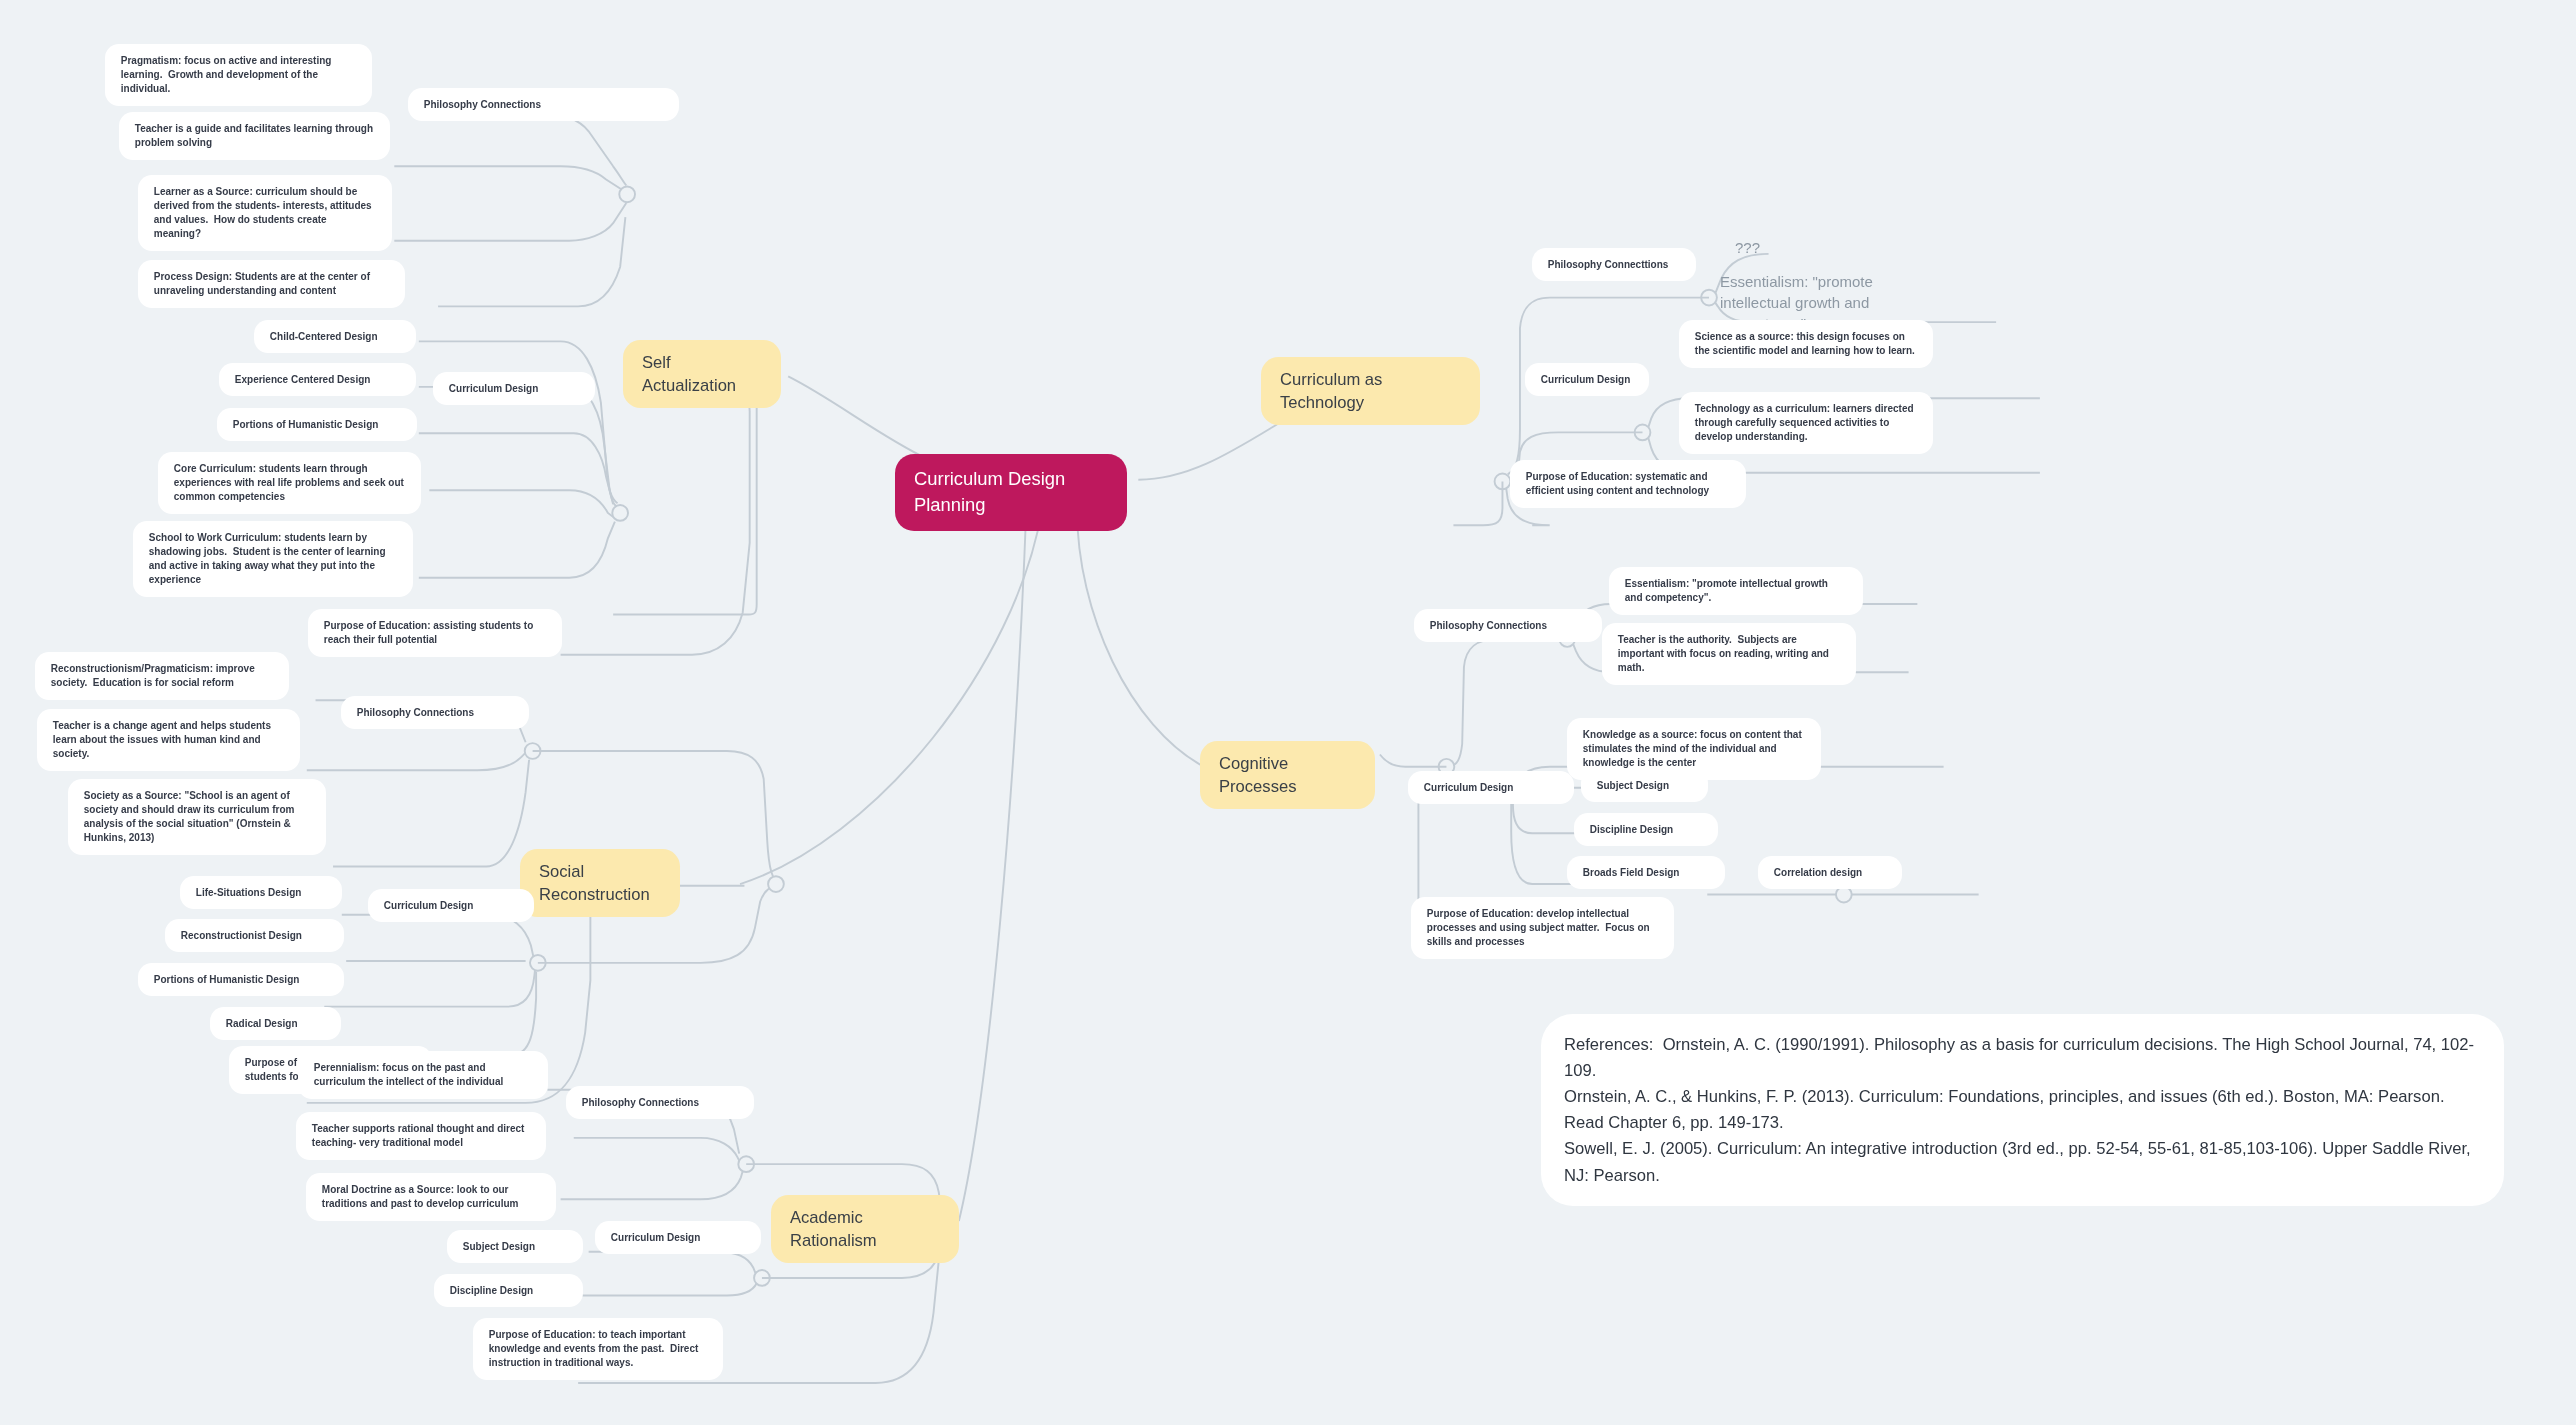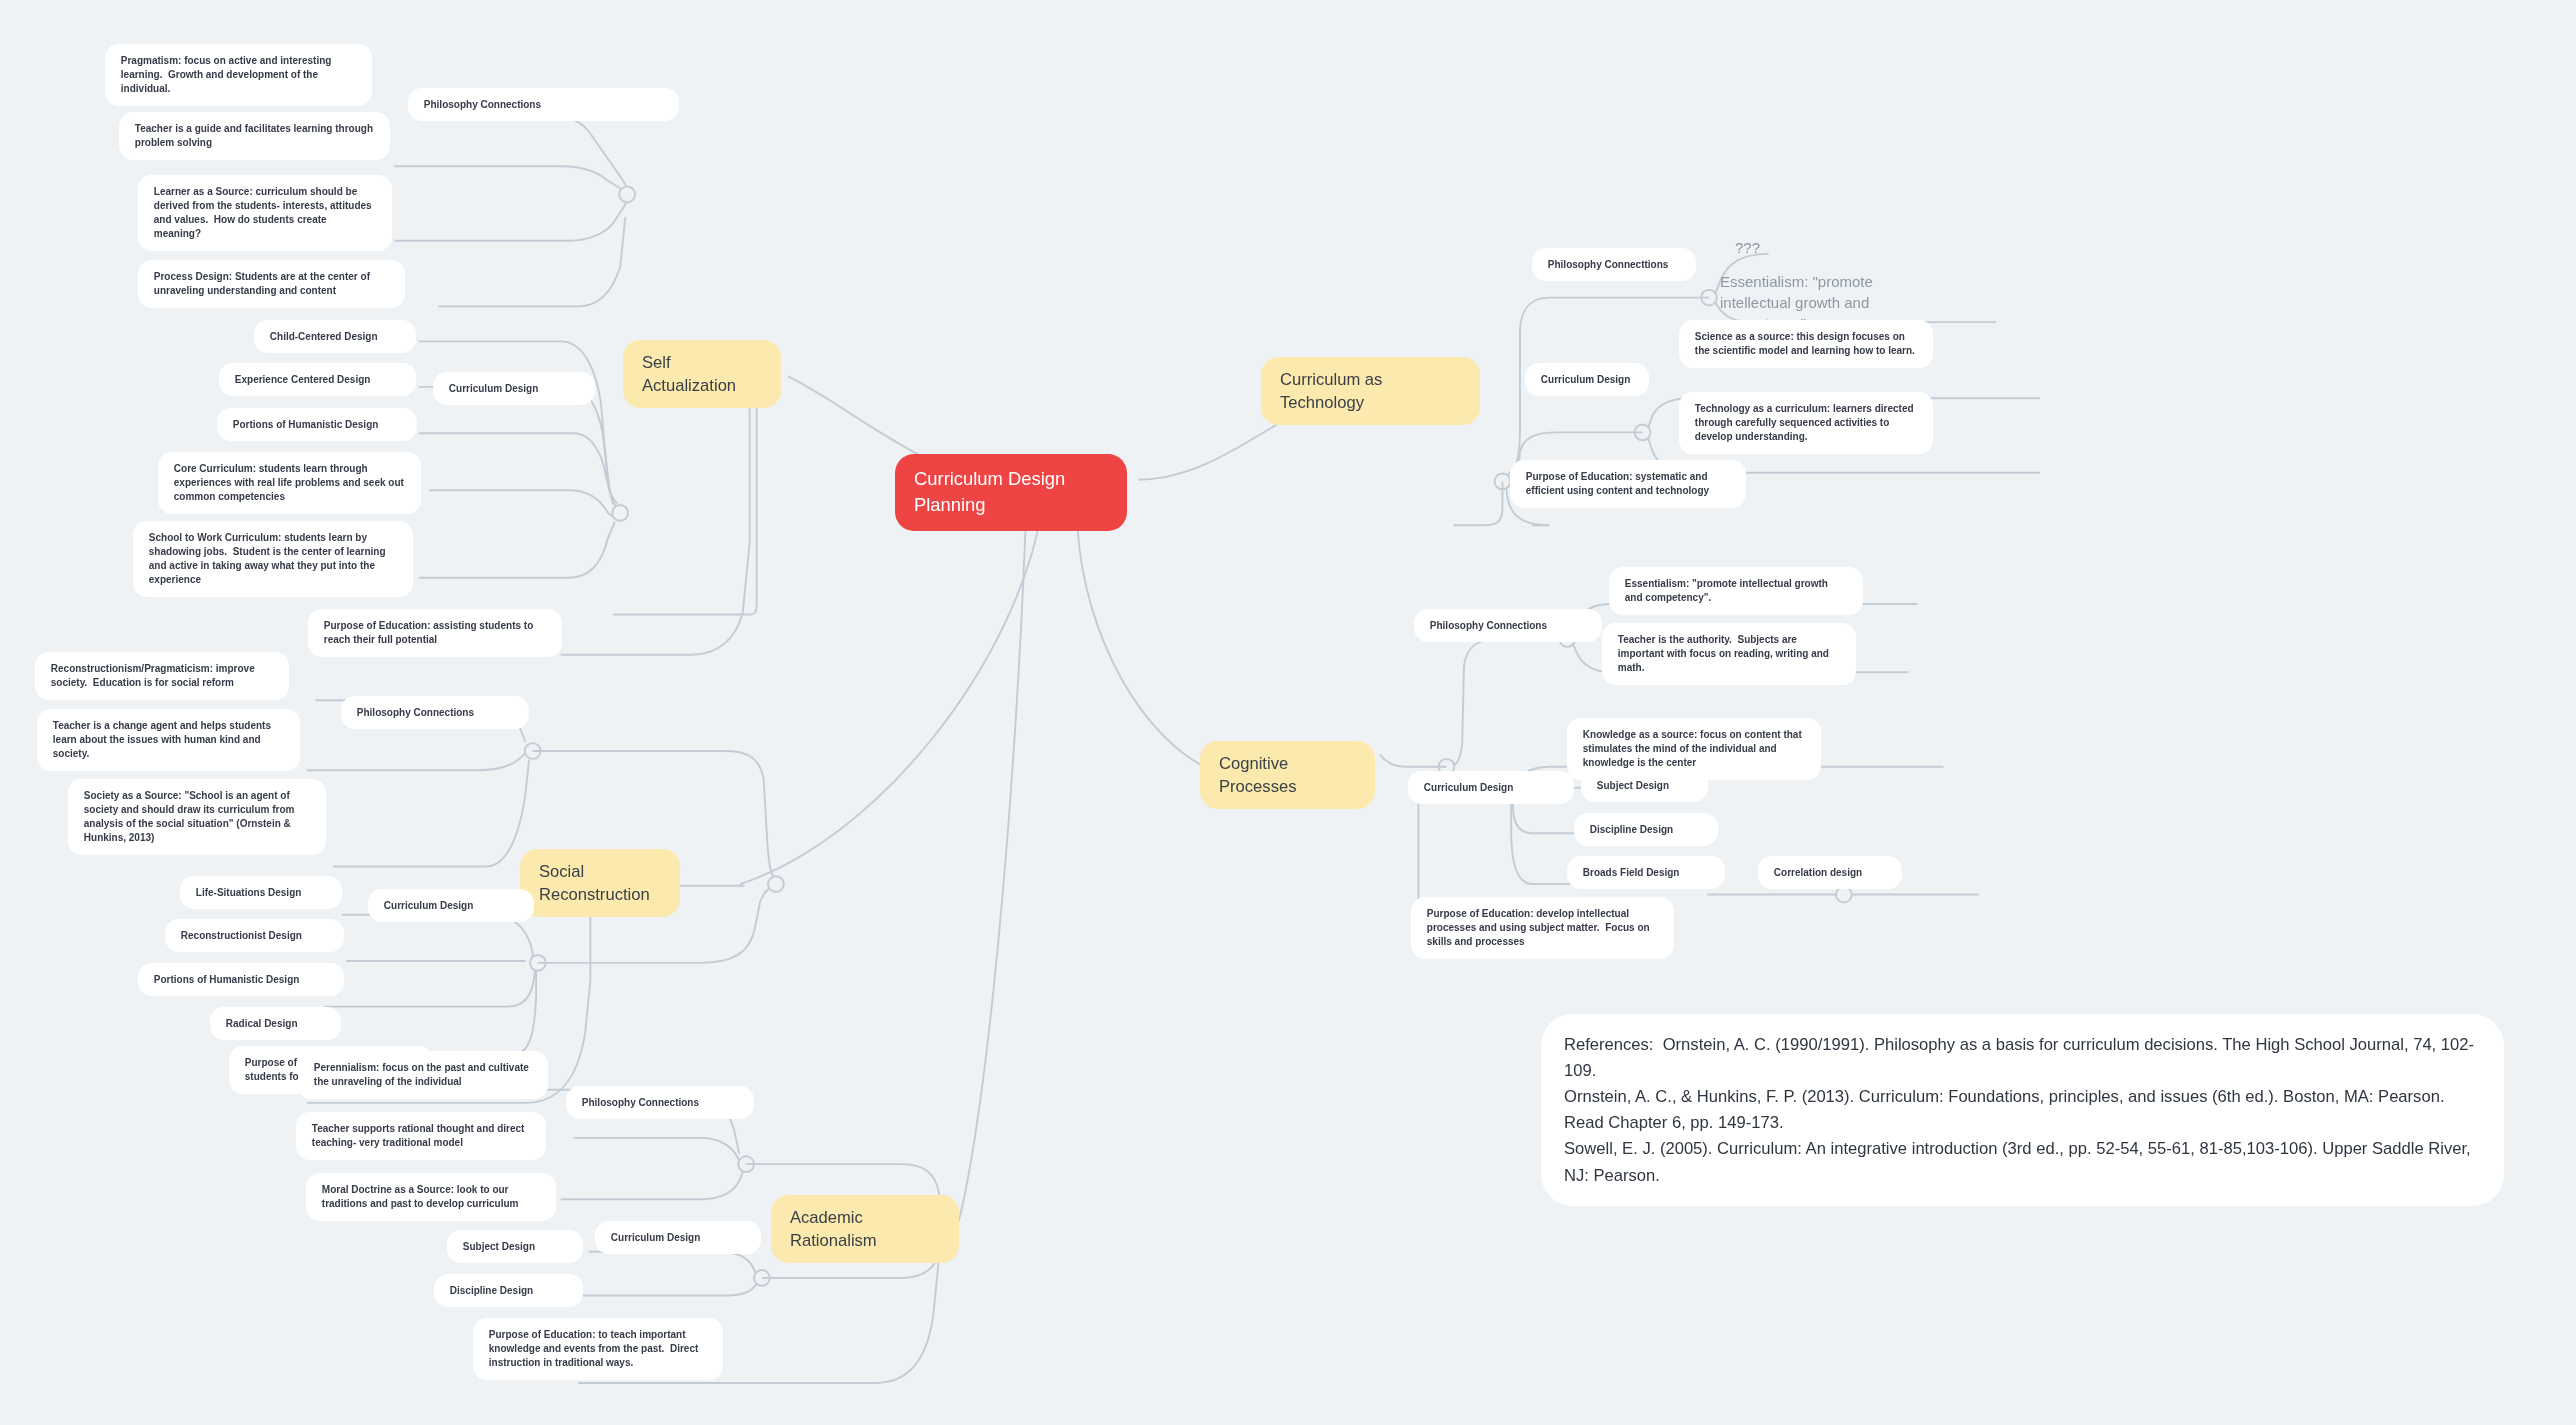--- a/index.html
+++ b/index.html
@@ -33,21 +33,21 @@
     color: #353b48;
     font-size: 10px;
     line-height: 1.42;
     font-weight: 700;
     padding: 9.6px 15.8px;
     display: flex;
     align-items: center;
     white-space: pre-wrap;
   }
   .node.center {
-    background: #ef4444;
+    background: #be185d;
     color: #ffffff;
     font-weight: 400;
     font-size: 18.4px;
     border-radius: 19px;
     padding: 12.3px 19px;
     justify-content: center;
   }
   .node.branch {
     background: #fce9ae;
     color: #3a4047;
@@ -206,21 +206,21 @@
   <div class="node" style="left:138px; top:963px; width:206px;">Portions of Humanistic Design</div>
   <div class="node" style="left:210px; top:1007px; width:131px;">Radical Design</div>
 
   <div class="node" style="left:229px; top:1046px; width:203px; z-index:1;">Purpose of Education: To prepare students for living in society</div>
 
   <div class="node branch" style="left:771px; top:1195px; width:188px;">Academic Rationalism</div>
 
   <div class="node" style="left:566px; top:1086px; width:188px;">Philosophy Connections</div>
   <div class="node" style="left:595px; top:1221px; width:166px;">Curriculum Design</div>
 
-  <div class="node" style="left:298px; top:1051px; width:250px; z-index:2;">Perennialism: focus on the past and cultivate the unraveling of the individual</div>
+  <div class="node" style="left:298px; top:1051px; width:250px; z-index:2;">Perennialism: focus on the past and curriculum the intellect of the individual</div>
   <div class="node" style="left:296px; top:1112px; width:250px;">Teacher supports rational thought and direct teaching- very traditional model</div>
   <div class="node" style="left:306px; top:1173px; width:250px;">Moral Doctrine as a Source: look to our traditions and past to develop curriculum</div>
 
   <div class="node" style="left:447px; top:1230px; width:136px;">Subject Design</div>
   <div class="node" style="left:434px; top:1274px; width:149px;">Discipline Design</div>
 
   <div class="node" style="left:473px; top:1318px; width:250px;">Purpose of Education: to teach important knowledge and events from the past.  Direct instruction in traditional ways.</div>
 
   <div class="node branch" style="left:1261px; top:341px; width:219px;margin-top:16px;">Curriculum as Technology</div>
 

